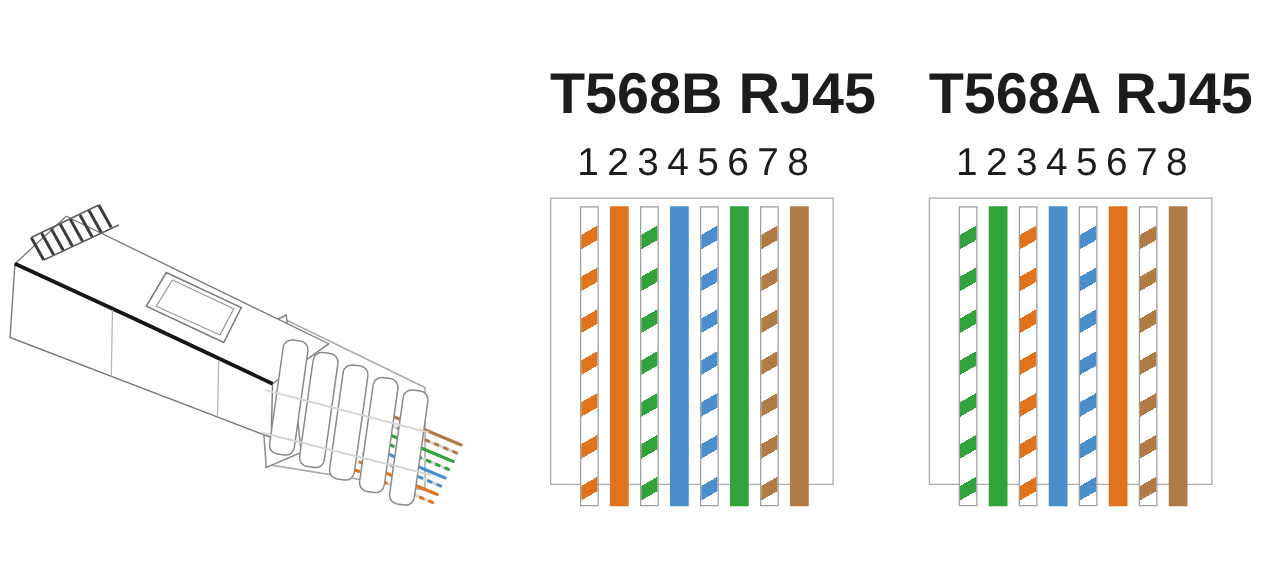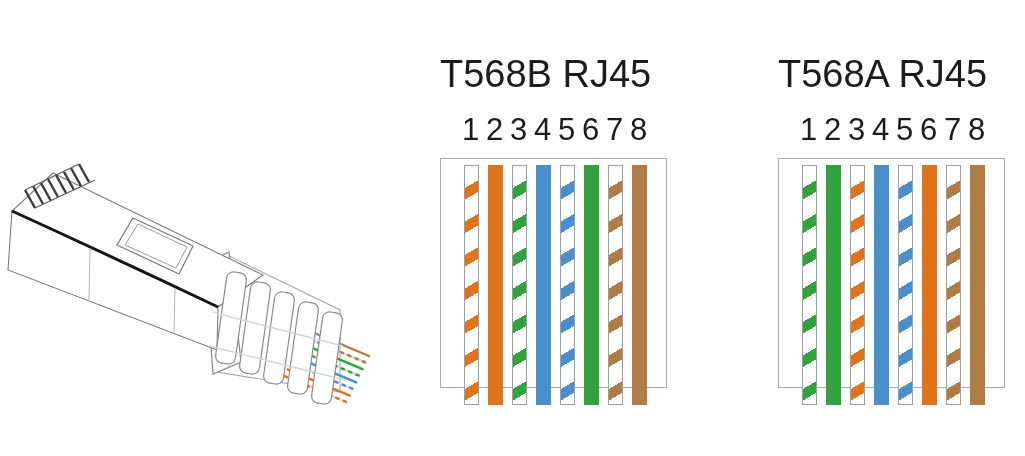--- a/index.html
+++ b/index.html
@@ -3,23 +3,23 @@
 <meta charset="utf-8">
 <style>
   html,body { margin:0; padding:0; background:#fff; }
   .stage {
     position:relative; width:1025px; height:456px; overflow:hidden;
     background:#ffffff; font-family:"Liberation Sans", sans-serif; color:#1c1c1c;
   }
   .connector-svg { position:absolute; left:5px; top:160px; width:370px; height:250px; }
   .diagram { position:absolute; top:52px; width:227px; }
   .diagram.d0 { left:440px; }
-  .diagram.d1 { left:778px; }
+  .diagram.d1 { left:743px; }
   .diagram h2 {
-    margin:0; font-size:38px; line-height:44px; font-weight:400;
+    margin:0; font-size:46px; line-height:44px; font-weight:700;
     text-align:left; white-space:nowrap; color:#1c1c1c;
   }
   .pins { position:relative; height:32px; margin-top:18px; }
   .pin {
     position:absolute; top:0; transform:translateX(-50%);
     font-size:31px; line-height:32px; color:#1c1c1c;
   }
   .wirebox {
     position:relative; margin-top:12px; height:228px;
     border:1px solid #ababab; background:#fff;

